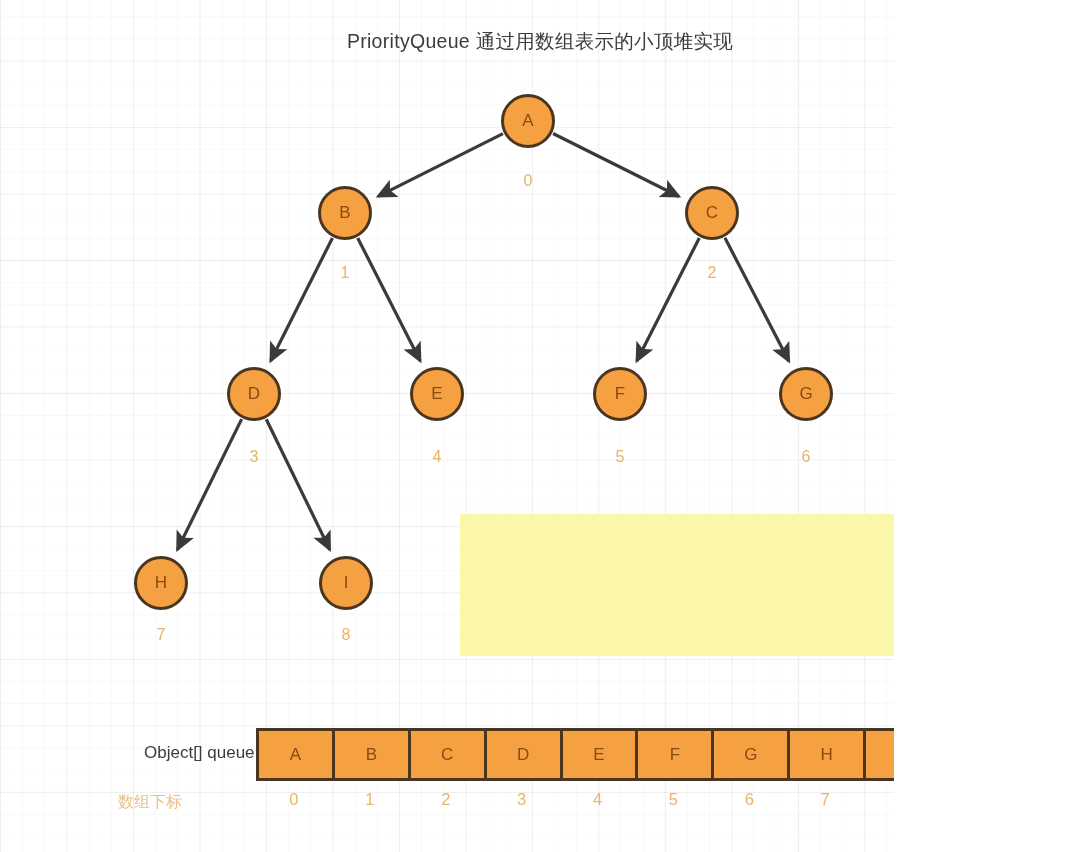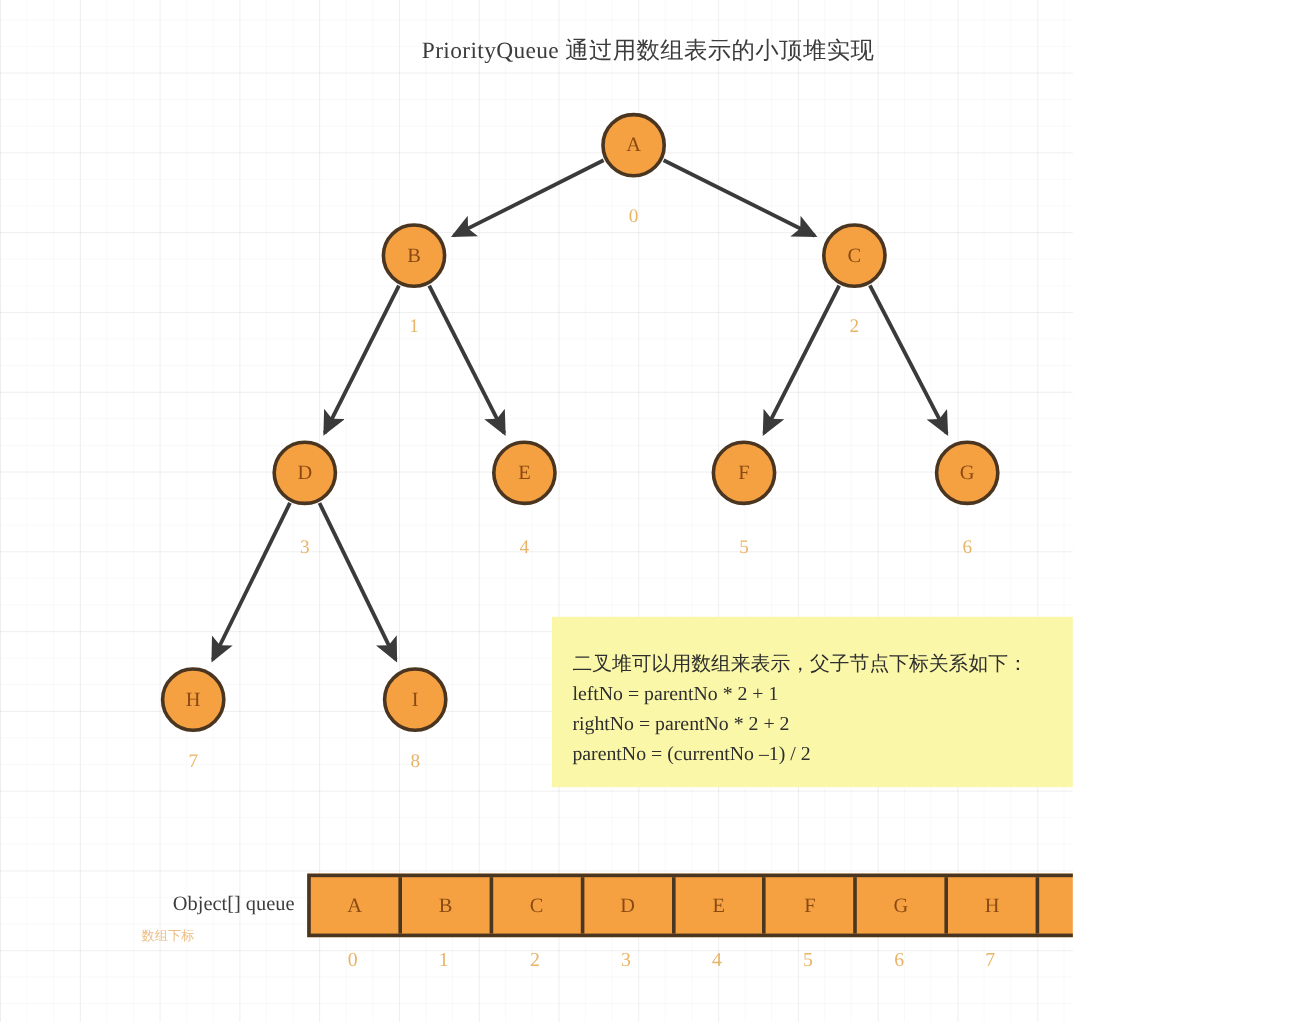--- a/index.html
+++ b/index.html
@@ -21,21 +21,20 @@
       linear-gradient(to bottom, rgba(0,0,0,0.045) 1px, transparent 1px),
       linear-gradient(to right, rgba(0,0,0,0.025) 1px, transparent 1px),
       linear-gradient(to bottom, rgba(0,0,0,0.025) 1px, transparent 1px);
     background-size:
       66.5px 66.5px,
       66.5px 66.5px,
       22.17px 22.17px,
       22.17px 22.17px;
     background-position: 0 -6px, 0 -6px, 0 -6px, 0 -6px;
     overflow: hidden;
-    font-family: Liberation Serif, serif;
   }
 
   
   #title {
     position: absolute;
     left: 0;
     top: 28px;
     width: 1080px;
     text-align: center;
     font-size: 19.5px;
@@ -116,22 +115,22 @@
     left: 96px;
     top: 743px;
     font-size: 17px;
     color: #3c3c3c;
     white-space: nowrap;
     margin-left: 48px;
   }
   #array-index-label {
     position: absolute;
     left: 118px;
-    top: 772px;
-    font-size: 11px;
+    top: 792px;
+    font-size: 16px;
     color: #edbf86;
     white-space: nowrap;
   }
   #array-row {
     position: absolute;
     left: 256px;
     top: 728px;
     height: 53px;
     display: flex;
     border: 3px solid #4a3520;
@@ -208,24 +207,20 @@
       <div class="node-index" style="left: 779px; top: 448px;">6</div>
       <div class="node" style="left: 779px; top: 367px;">G</div>
       <div class="node-index" style="left: 134px; top: 626px;">7</div>
       <div class="node" style="left: 134px; top: 556px;">H</div>
       <div class="node-index" style="left: 319px; top: 626px;">8</div>
       <div class="node" style="left: 319px; top: 556px;">I</div>
     </div>
 
   <div id="note">
     <div id="note-fold"></div>
-    <div id="note-text">二叉堆可以用数组来表示，父子节点下标关系如下：
-leftNo = parentNo * 2 + 1
-rightNo = parentNo * 2 + 2
-parentNo = (currentNo –1) / 2</div>
   </div>
 
   <div id="array-label">Object[] queue</div>
   <div id="array-index-label">数组下标</div>
 
   <div id="array-row">
       <div class="array-cell">A</div>
       <div class="array-cell">B</div>
       <div class="array-cell">C</div>
       <div class="array-cell">D</div>

